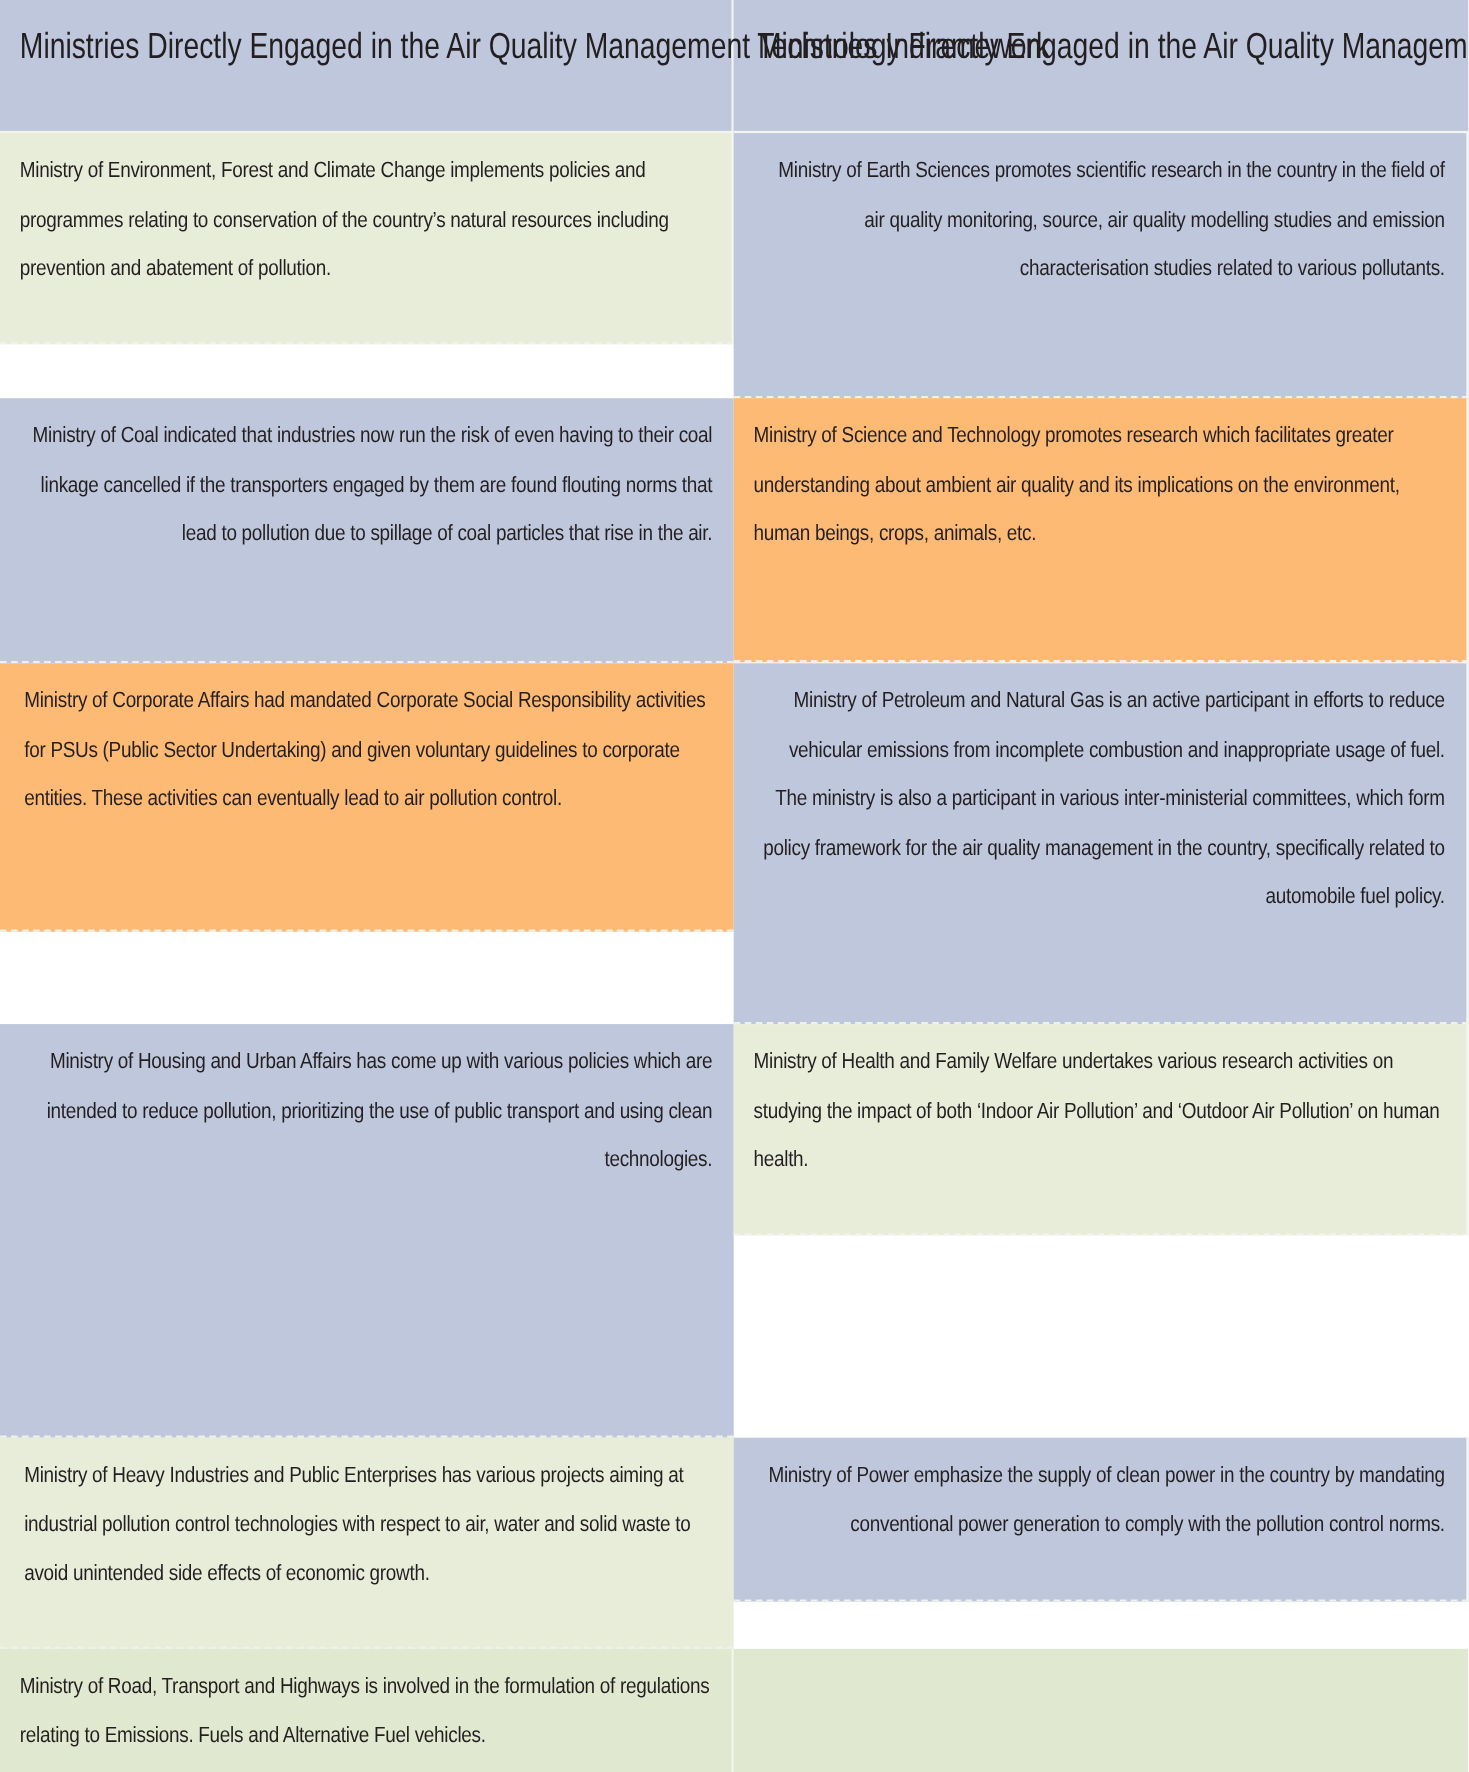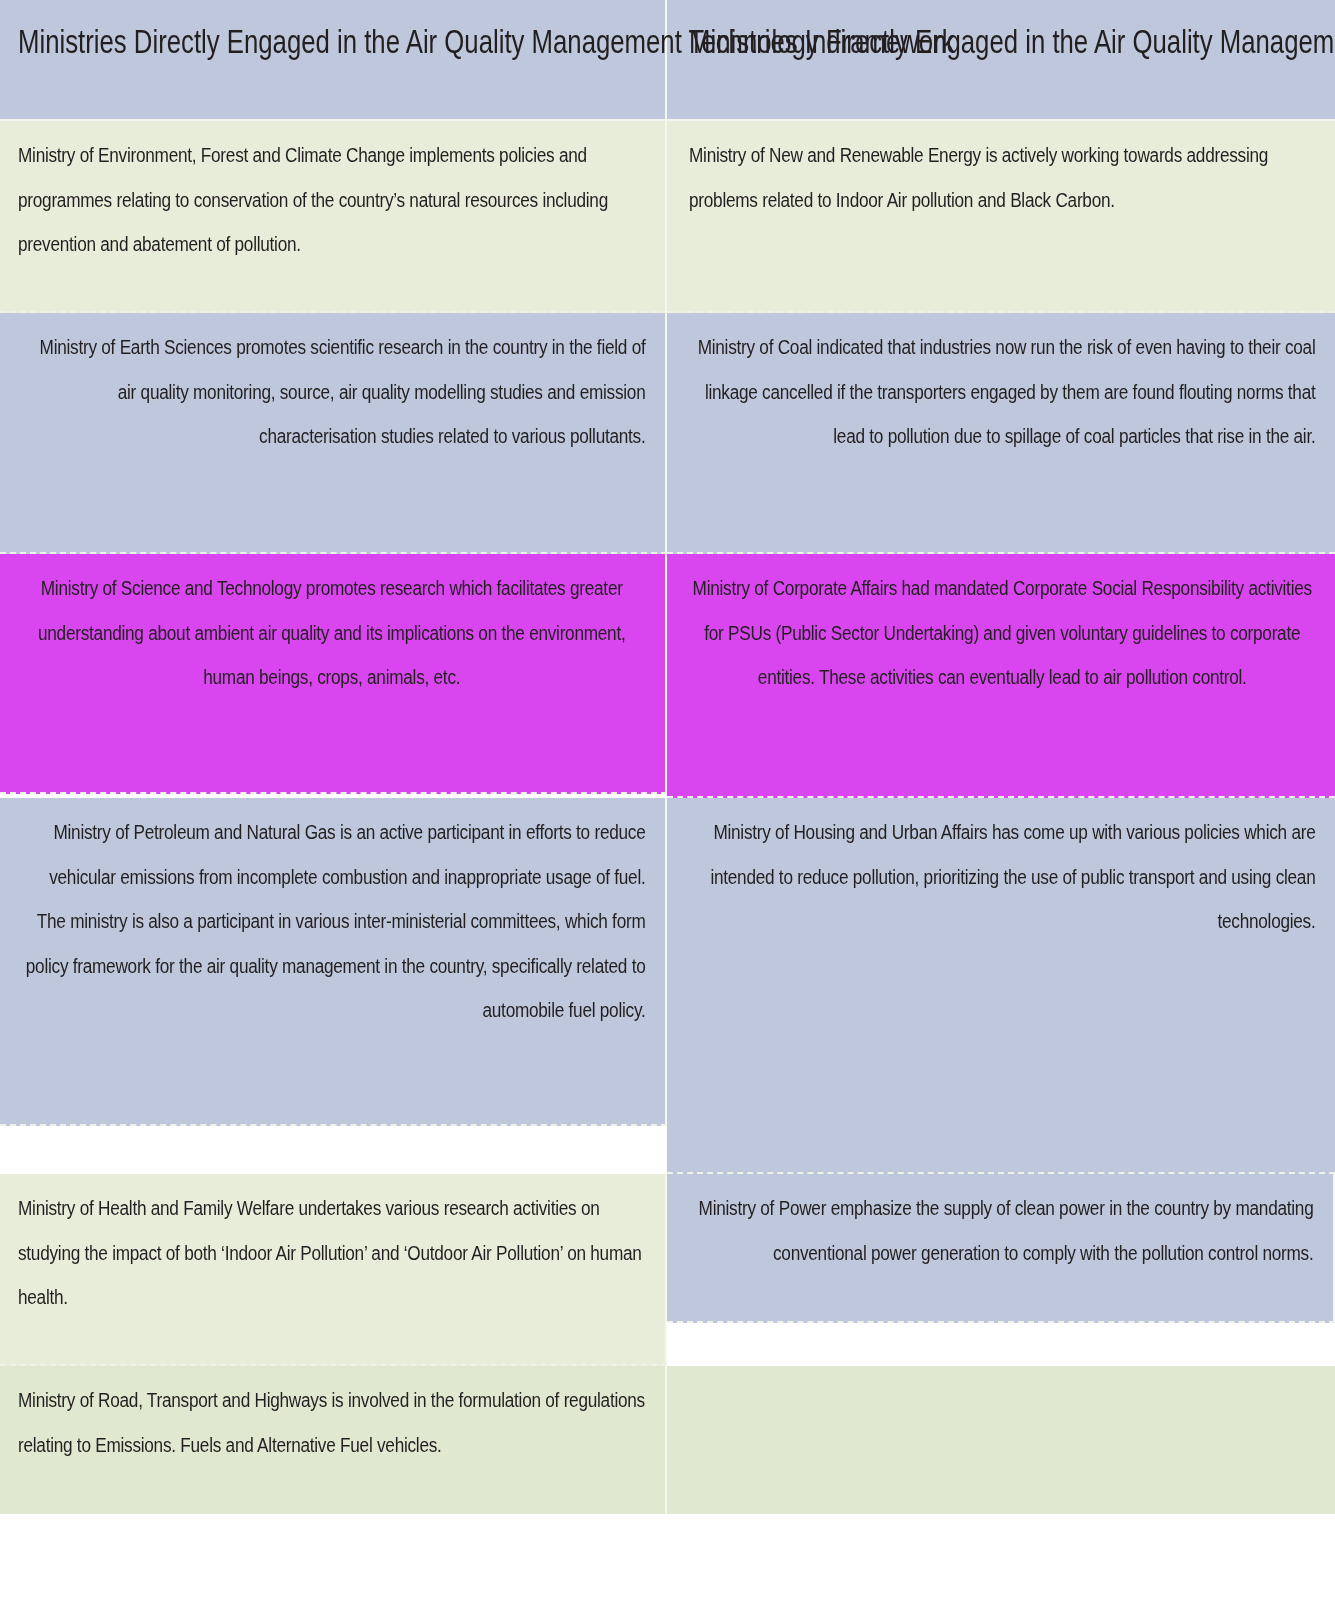--- a/index.html
+++ b/index.html
@@ -8,37 +8,34 @@
     .cell { box-sizing:border-box; color:#231f20; }
     .cell.left { border-right:2px solid #f4f6f0; }
     .hdr { height:121px; background:#bec7dc; padding:20px 18px 0 18px; border-bottom:2px solid #f2f4ee;
            font-family:"Liberation Sans Narrow","Liberation Sans", sans-serif; font-size:33px; line-height:44px;
            transform-origin:left top; }
     .hdr span { display:inline-block; transform:scaleX(0.78); transform-origin:left top; white-space:nowrap; width:128%; }
     .body { padding:12px 18px 0 18px; font-size:20px; line-height:44.5px; letter-spacing:-0.3px; }
     .body span { display:block; transform:scaleX(0.86); transform-origin:left top; width:116%; }
     .blue { background:#bec7dc;text-align:right; }
     .green { background:#e8edda; }
-    .green2 { background:#d946ef;text-align:center; }
+    .green2 { background:#fdba74; }
     .green3 { background:#e1e8d0; }
     .row-sep { border-bottom:2px dashed #f0f2ea; }
     .right { padding-left:22px; }
   </style>
 </head>
 <body>
 
 <div class="table">
   <div class="cell left hdr"><span>Ministries Directly Engaged in the Air Quality Management Technology Framework</span></div>
   <div class="cell hdr right"><span>Ministries Indirectly Engaged in the Air Quality Management Technology Framework</span></div>
 
   <div class="cell left body green row-sep" style="height:192px">
       <span>Ministry of Environment, Forest and Climate Change implements policies and programmes relating to conservation of the country’s natural resources including prevention and abatement of pollution.</span>
-    </div>
-  <div class="cell body green right row-sep" style="height:192px">
-      <span>Ministry of New and Renewable Energy is actively working towards addressing problems related to Indoor Air pollution and Black Carbon.</span>
     </div>
 
   <div class="cell left body blue row-sep" style="height:241px">
       <span>Ministry of Earth Sciences promotes scientific research in the country in the field of air quality monitoring, source, air quality modelling studies and emission characterisation studies related to various pollutants.</span>
     </div>
   <div class="cell body blue right row-sep" style="height:241px">
       <span>Ministry of Coal indicated that industries now run the risk of even having to their coal linkage cancelled if the transporters engaged by them are found flouting norms that lead to pollution due to spillage of coal particles that rise in the air.</span>
     </div>
 
   <div class="cell left body green2 row-sep" style="height:240px">
@@ -51,20 +48,23 @@
   <div class="cell left body blue row-sep" style="height:328px">
       <span>Ministry of Petroleum and Natural Gas is an active participant in efforts to reduce vehicular emissions from incomplete combustion and inappropriate usage of fuel. The ministry is also a participant in various inter-ministerial committees, which form policy framework for the air quality management in the country, specifically related to automobile fuel policy.</span>
     </div>
   <div class="cell body blue right row-sep" style="height:376px">
       <span>Ministry of Housing and Urban Affairs has come up with various policies which are intended to reduce pollution, prioritizing the use of public transport and using clean technologies.</span>
     </div>
 
   <div class="cell left body green row-sep" style="height:192px">
       <span>Ministry of Health and Family Welfare undertakes various research activities on studying the impact of both ‘Indoor Air Pollution’ and ‘Outdoor Air Pollution’ on human health.</span>
     </div>
+  <div class="cell body green right row-sep" style="height:192px">
+      <span>Ministry of Heavy Industries and Public Enterprises has various projects aiming at industrial pollution control technologies with respect to air, water and solid waste to avoid unintended side effects of economic growth.</span>
+    </div>
 
   <div class="cell left body blue row-sep" style="height:149px">
       <span>Ministry of Power emphasize the supply of clean power in the country by mandating conventional power generation to comply with the pollution control norms.</span>
     </div>
 
   <div class="cell left body green3" style="height:148px">
       <span>Ministry of Road, Transport and Highways is involved in the formulation of regulations relating to Emissions. Fuels and Alternative Fuel vehicles.</span>
     </div>
   <div class="cell body green3 right" style="height:148px">
       <span></span>

